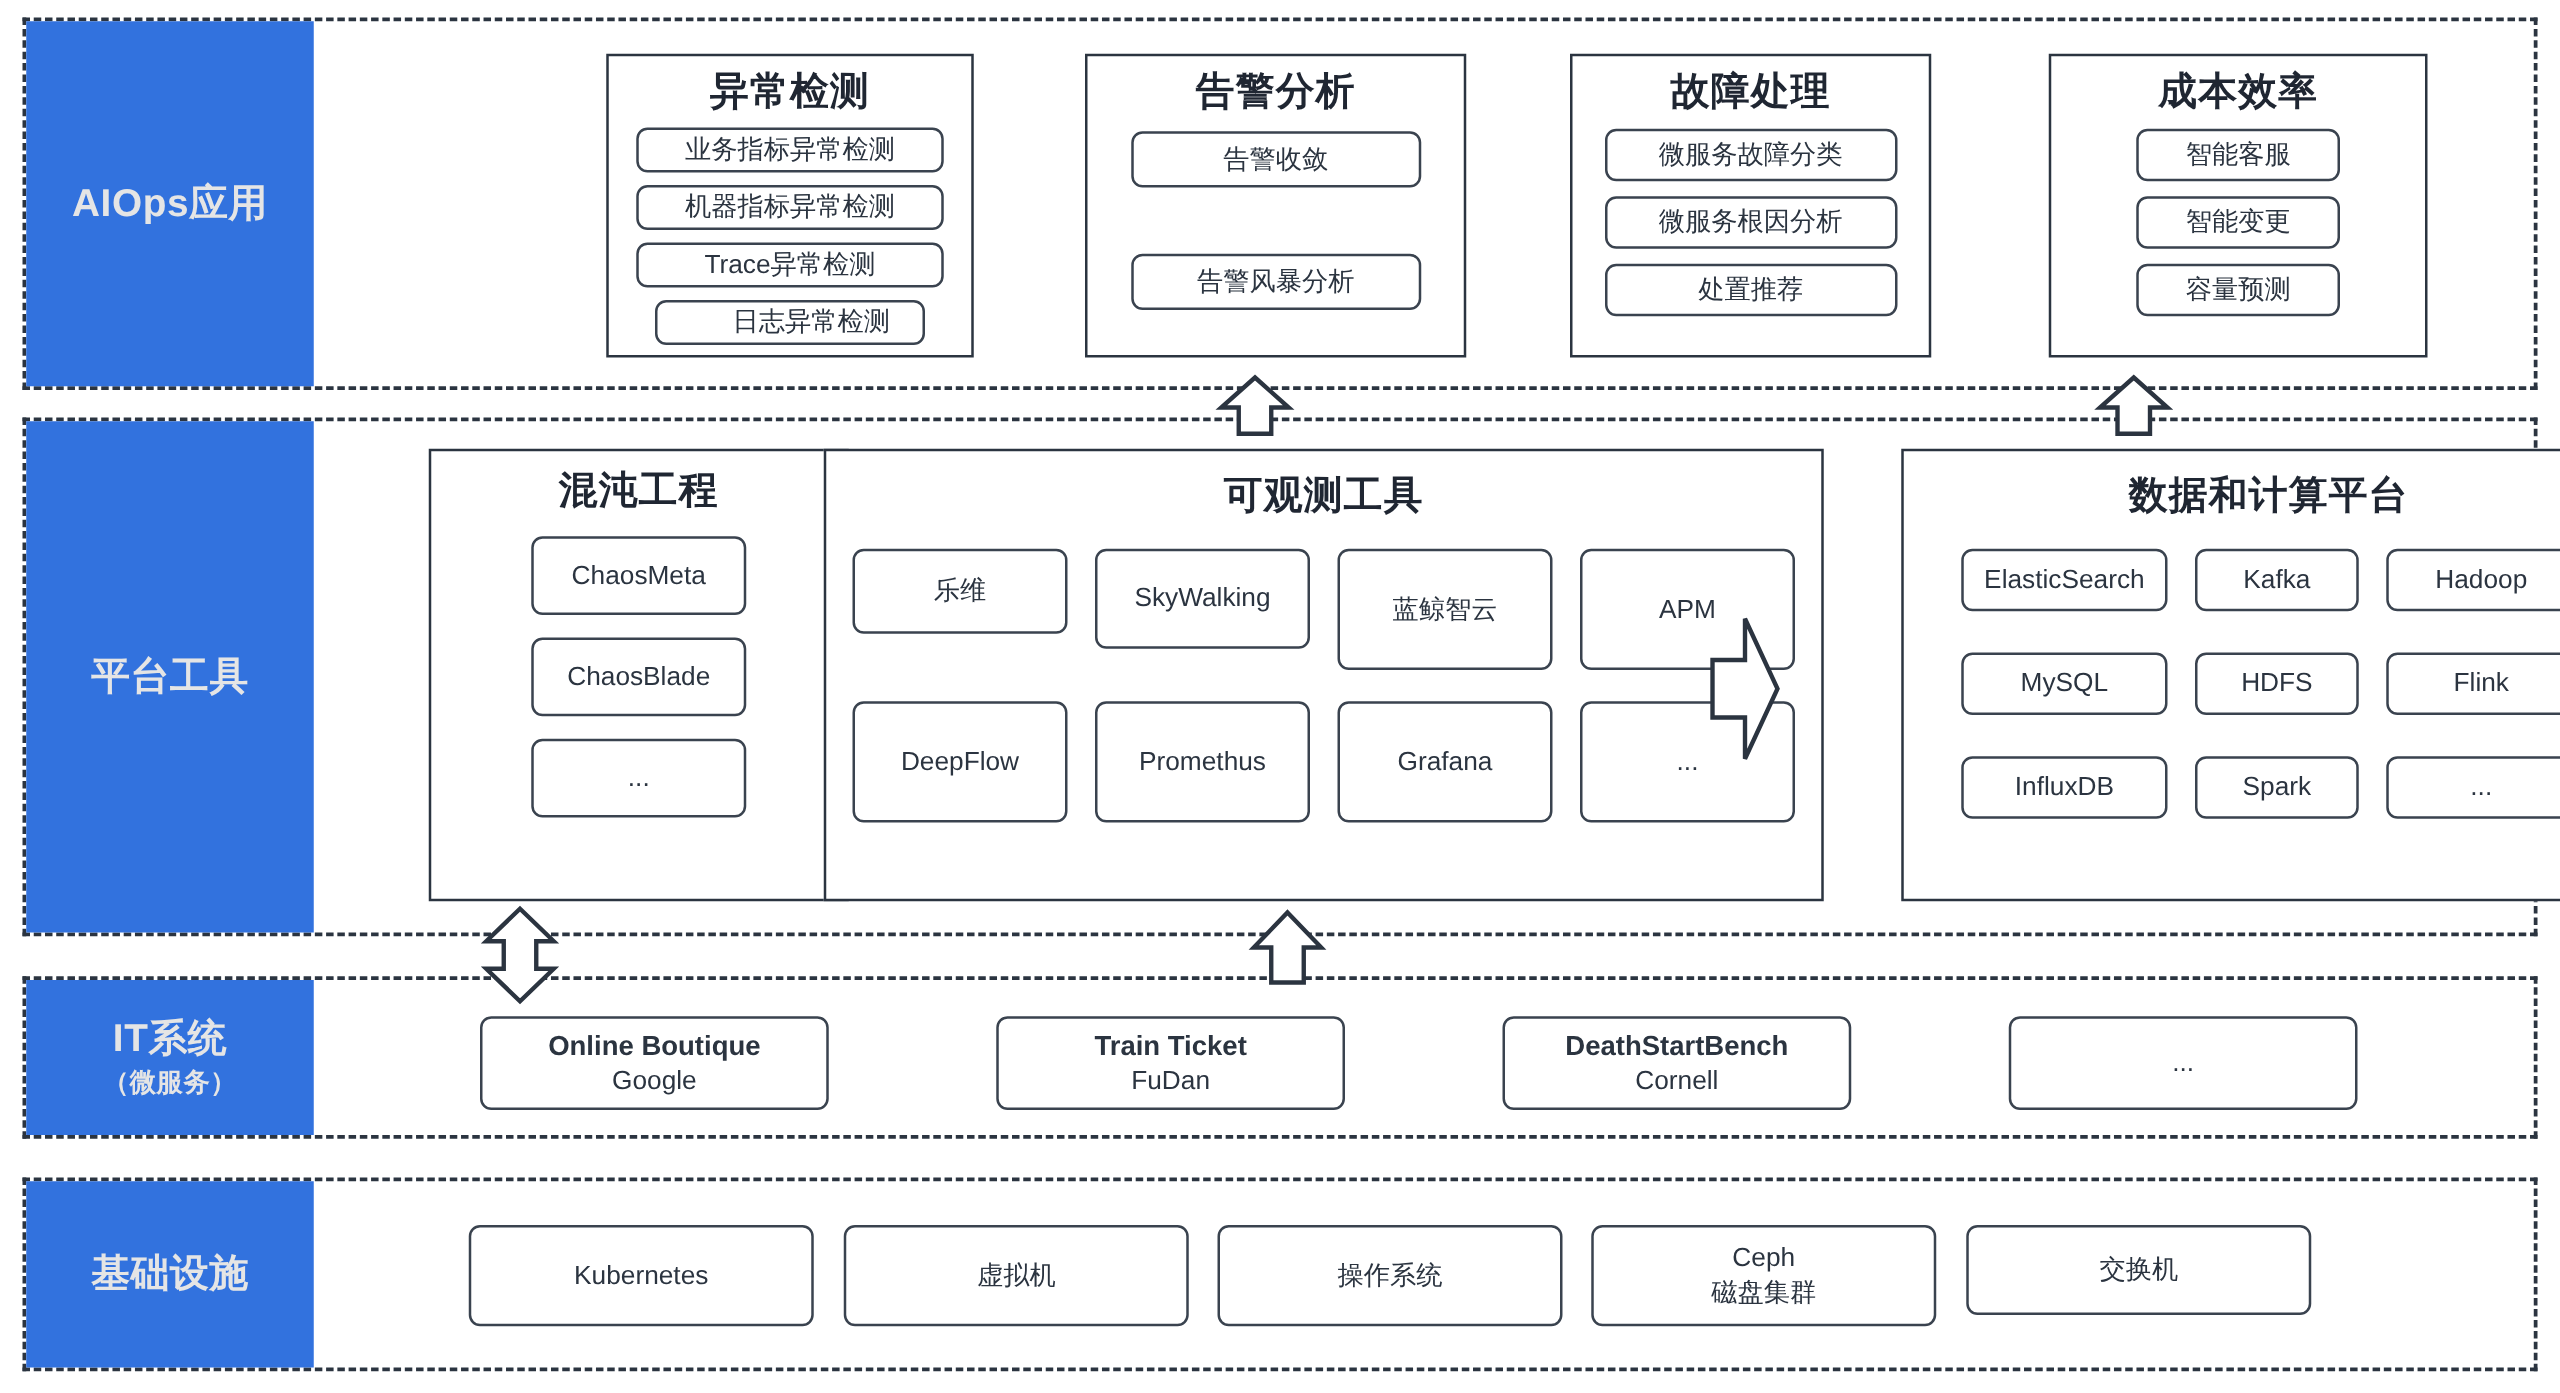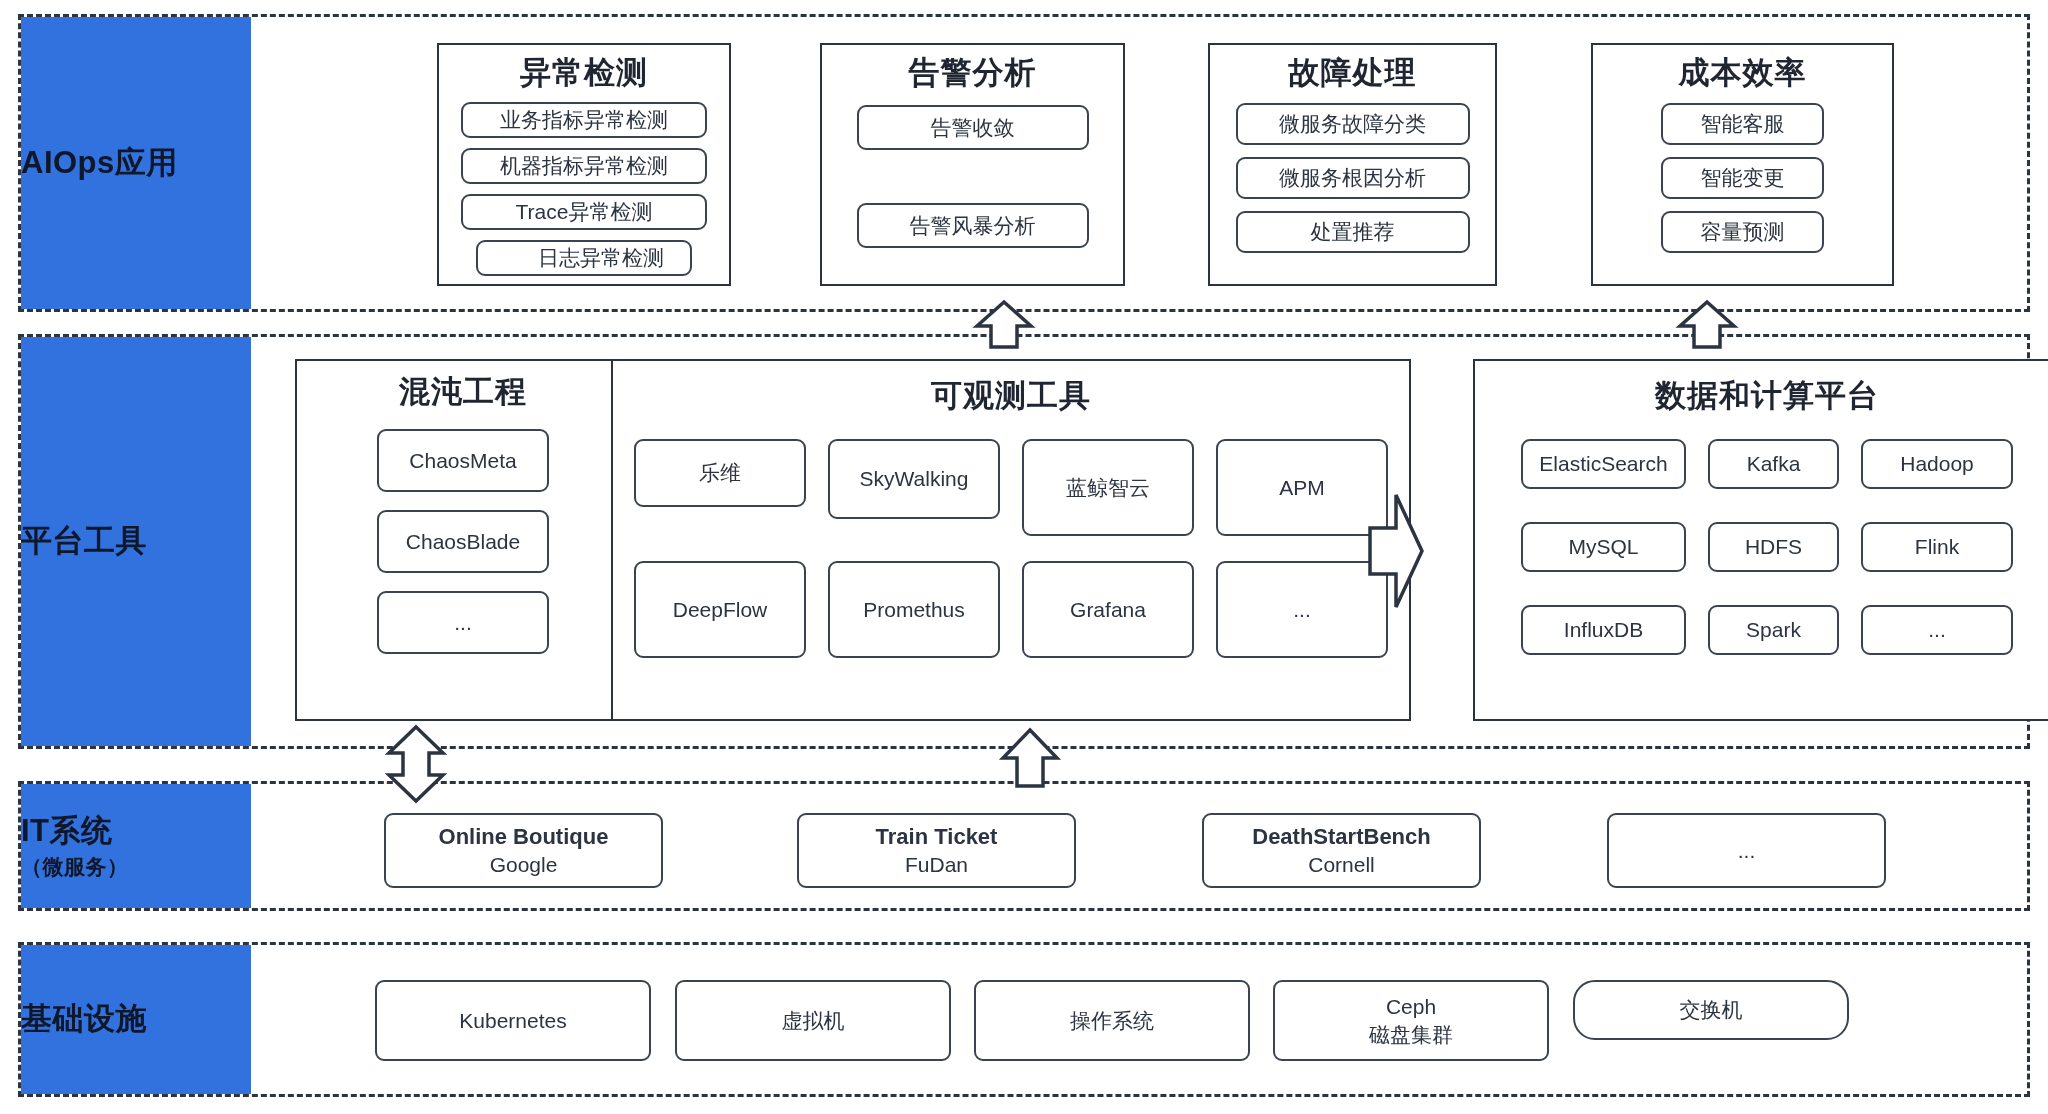--- a/index.html
+++ b/index.html
@@ -15,44 +15,45 @@
   
   .band{
     position:absolute;
     border:3px dashed #2b3440;
     box-sizing:border-box;
     display:flex;
     align-items:stretch;
   }
   .band-label{
     background:#3272de;
-    color:#0f172a;
+    color:#e5e5e5;
     display:flex;
     flex-direction:column;
-    align-items:flex-start;
+    align-items:center;
     justify-content:center;
     font-weight:bold;
     box-sizing:border-box;
     flex:0 0 auto;
     line-height:1.25;
     letter-spacing:.5px;
   }
   .band-label .main{font-size:31px;font-weight:bold;}
   .band-label .sub{font-size:21px;font-weight:bold;margin-top:4px;}
   .band-body{position:relative;flex:1 1 auto;}
 
   
   .group{
     position:absolute;
     border:2.5px solid #2b3440;
     background:#ffffff;
     box-sizing:border-box;
     display:flex;
     flex-direction:column;
     align-items:center;
+    margin-left:48px;
   }
   .group-title{
     font-size:31px;
     font-weight:bold;
     color:#1f2632;
     text-align:center;
     letter-spacing:1px;
   }
 
   
@@ -269,21 +270,21 @@
       <div class="chip" style="position:absolute;left:424px;top:35px;width:276px;height:81px;">
         <span>虚拟机</span>
       </div>
       <div class="chip" style="position:absolute;left:723px;top:35px;width:276px;height:81px;">
         <span>操作系统</span>
       </div>
       <div class="chip" style="position:absolute;left:1022px;top:35px;width:276px;height:81px;">
         <span>Ceph</span>
         <span>磁盘集群</span>
       </div>
-      <div class="chip" style="position:absolute;left:1322px;top:35px;width:276px;height:60px;border-radius:22px;">
+      <div class="chip" style="position:absolute;left:1322px;top:35px;width:276px;height:72px;">
         <span>交换机</span>
       </div>
     </div>
   </div>
 
   <div class="arrow" style="left:974px;top:300px;width:60px;height:48px;">
     <svg width="60" height="48" viewBox="0 0 60 48">
       <polygon points="30,2 57,26 43,26 43,47 17,47 17,26 3,26" fill="#ffffff" stroke="#2b3440" stroke-width="3.5" stroke-linejoin="miter"></polygon>
     </svg>
   </div>

